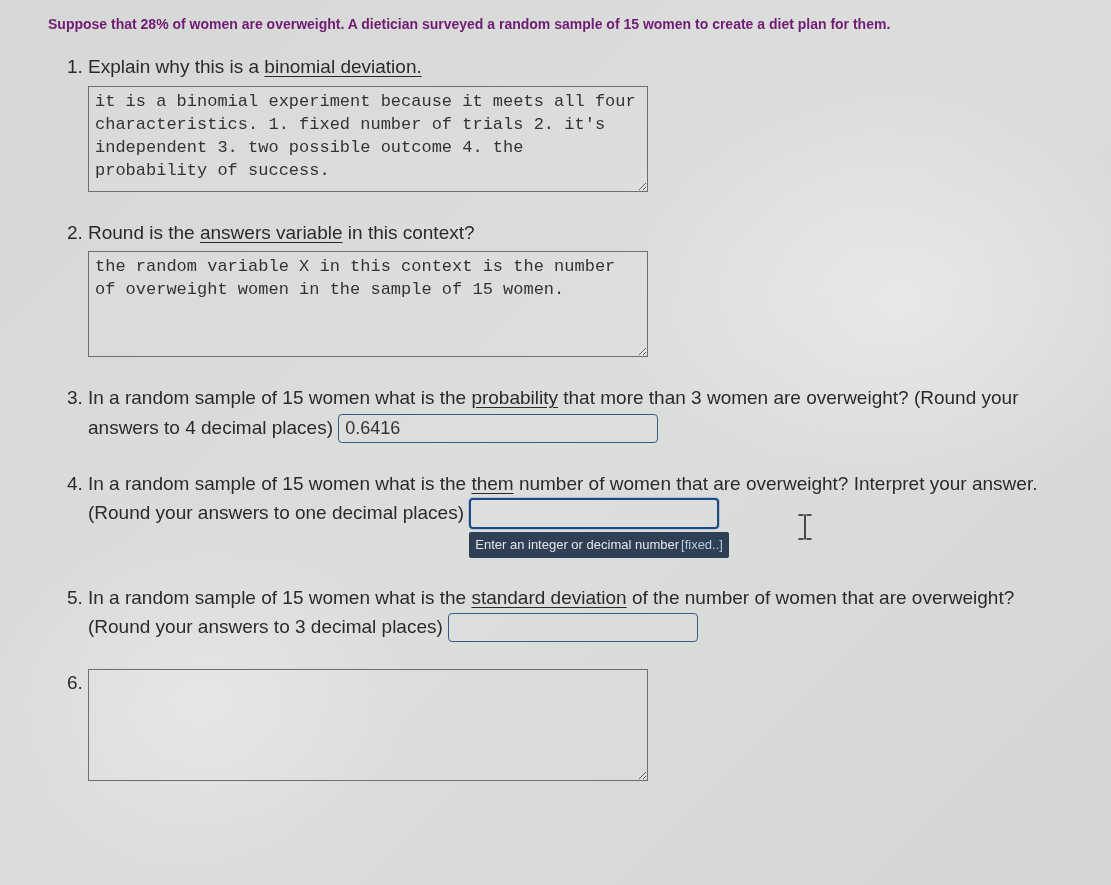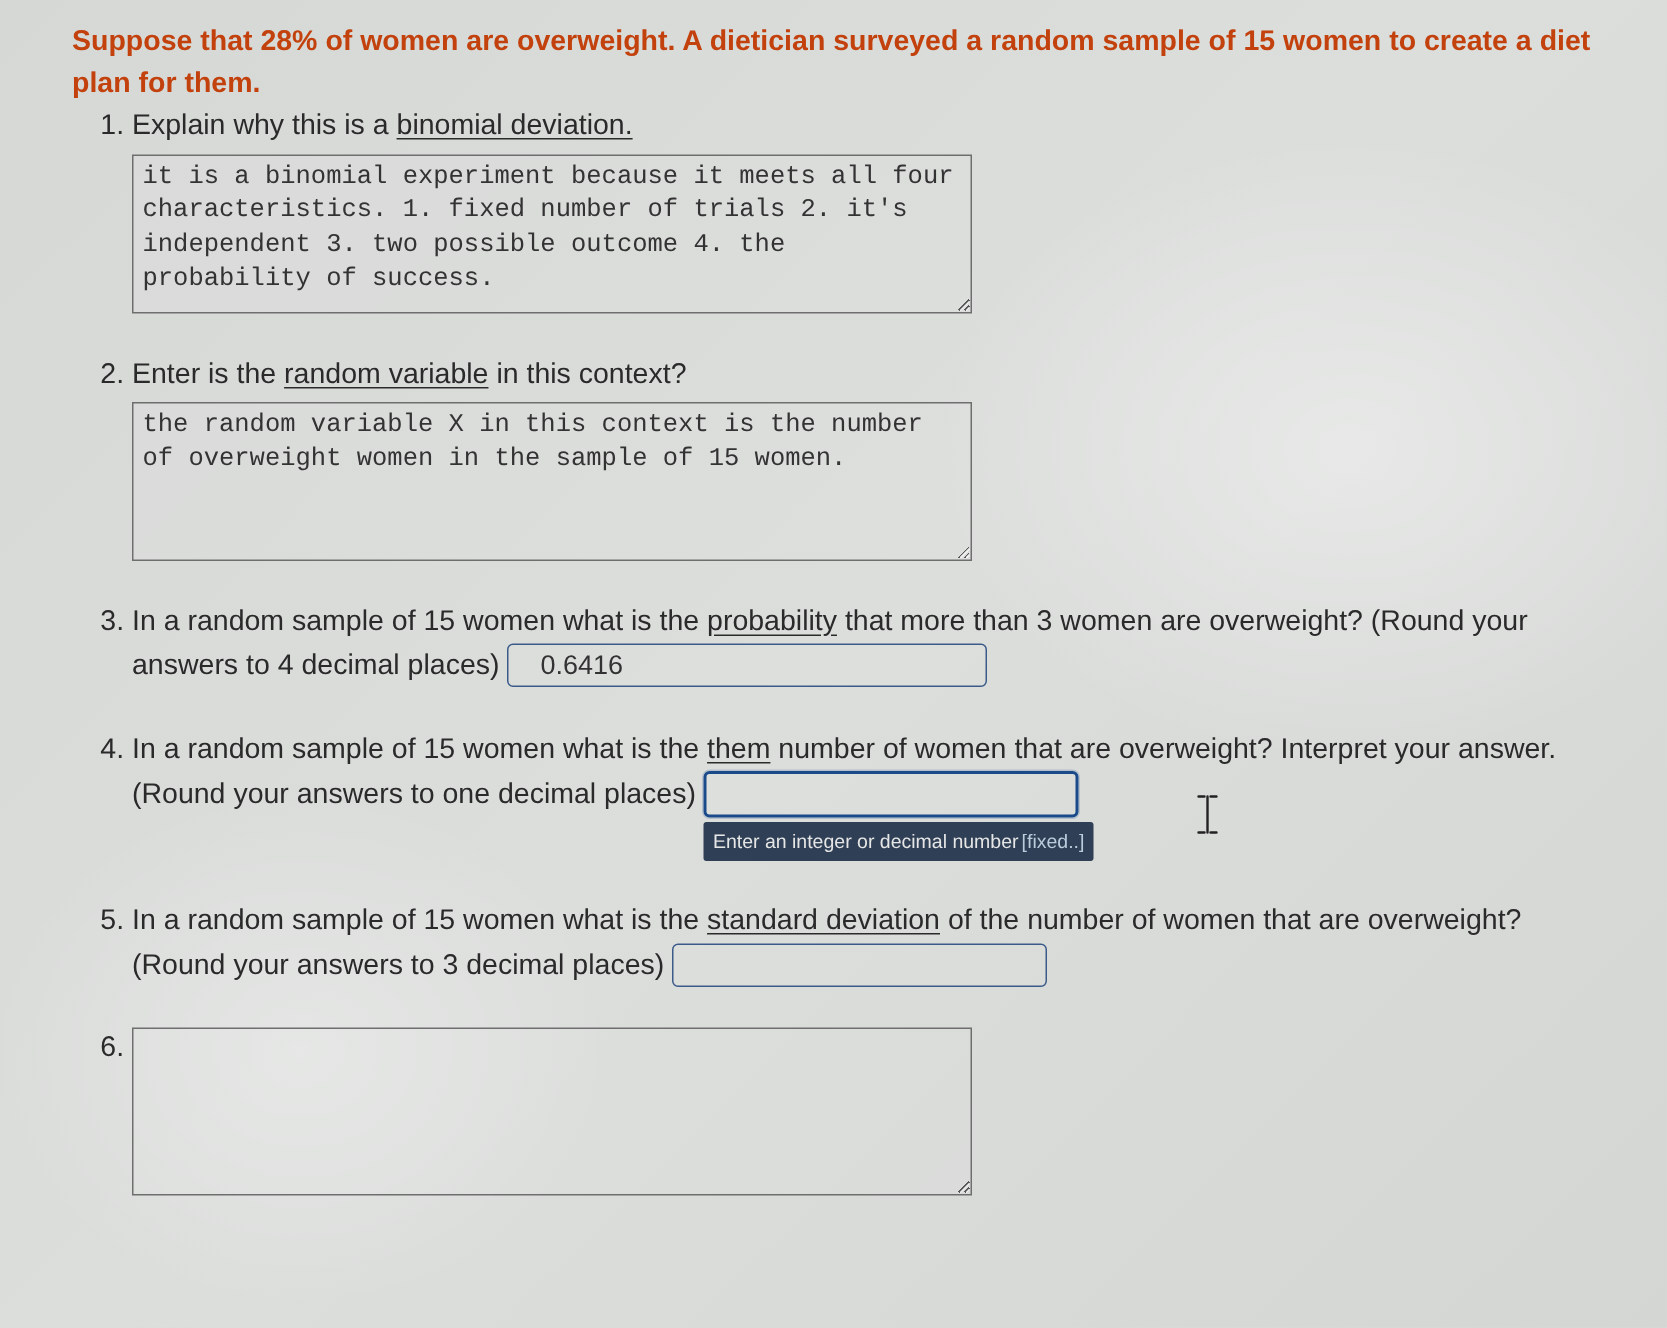--- a/index.html
+++ b/index.html
@@ -14,25 +14,25 @@
       radial-gradient(ellipse 400px 300px at 900px 300px, rgba(255,255,255,0.35), transparent 70%),
       radial-gradient(ellipse 300px 250px at 200px 700px, rgba(255,255,255,0.25), transparent 70%),
       linear-gradient(135deg, #d6d8d6 0%, #dcdedc 50%, #d4d6d4 100%);
     color: #2a2a2a;
   }
   .page {
     padding: 14px 48px 20px 48px;
     box-sizing: border-box;
   }
   .intro {
-    font-size: 19px;
+    font-size: 14px;
     font-weight: 600;
-    color: #c2410c;
+    color: #701a75;
     line-height: 1.45;
-    margin-bottom: 0;
+    margin-bottom: 18px;
   }
   ol.qlist {
     margin: 0 0 0 40px;
     padding: 0;
   }
   ol.qlist > li {
     font-size: 19px;
     font-weight: 400;
     color: #2a2a2a;
     line-height: 1.55;
@@ -52,21 +52,21 @@
     color: #333;
     padding: 4px 6px;
     box-sizing: border-box;
     resize: both;
     line-height: 1.35;
   }
   textarea.answer.big { height: 106px; }
   textarea.answer.empty { height: 112px; }
   input.inline {
     font-size: 18px;
-    padding: 3px 21px;
+    padding: 3px 6px;
     border: 1px solid #3a5a8a;
     border-radius: 4px;
     background: rgba(255,255,255,0.05);
     color: #333;
     box-sizing: border-box;
     vertical-align: baseline;
   }
   input.inline.wide  { width: 320px; }
   input.inline.med   { width: 250px; }
   input.inline.focus {
@@ -115,21 +115,21 @@
 
     <li>
       <span class="qtext">
         <span>Explain why this is a </span><span class="uline">binomial deviation.</span>
       </span>
       <textarea class="answer big" style="">it is a binomial experiment because it meets all four characteristics. 1. fixed number of trials 2. it's independent 3. two possible outcome 4. the probability of success.</textarea>
     </li>
 
     <li>
       <span class="qtext">
-        <span>Enter is the </span><span class="uline">random variable</span><span> in this context?</span>
+        <span>Round is the </span><span class="uline">answers variable</span><span> in this context?</span>
       </span>
       <textarea class="answer big" style="">the random variable X in this context is the number of overweight women in the sample of 15 women.</textarea>
     </li>
 
     <li>
       <span class="qtext">
         <span>In a random sample of 15 women what is the </span><span class="uline">probability</span><span> that more than 3 women are overweight? (Round your answers to 4 decimal places)</span>
       </span>
       <input type="text" class="inline wide" value="0.6416" style="">
     </li>

